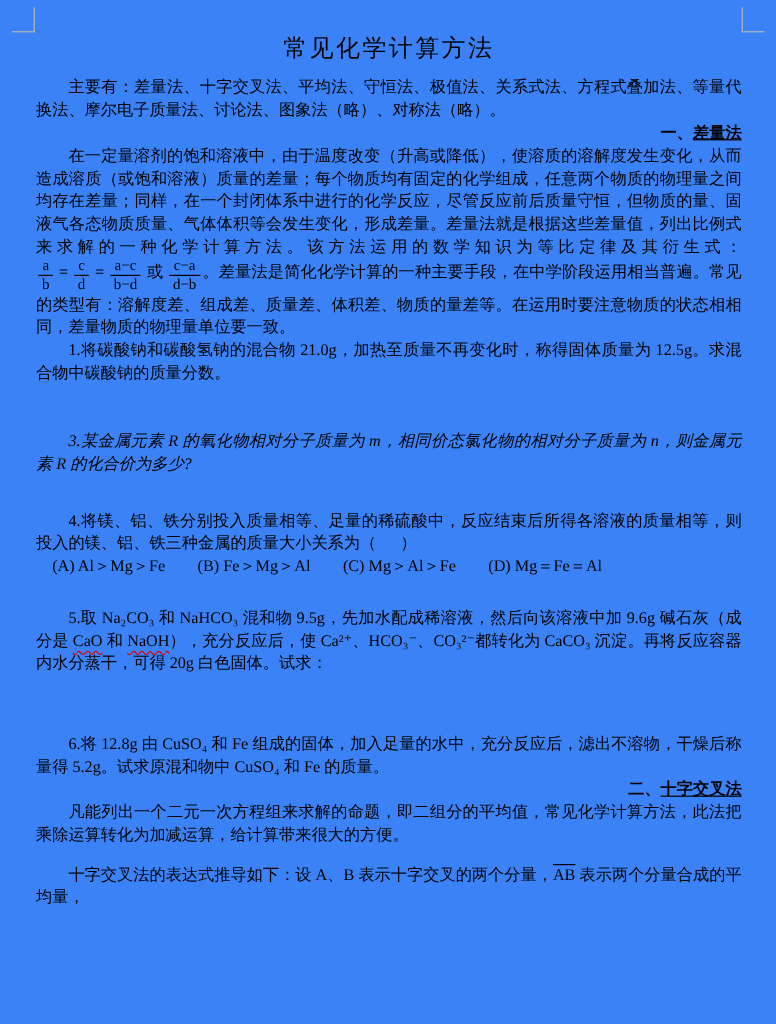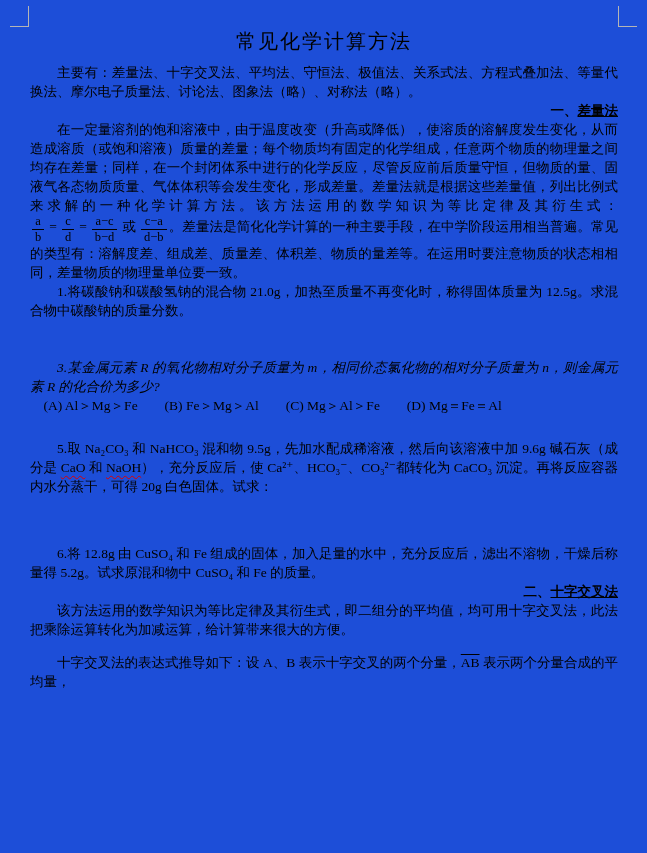--- a/index.html
+++ b/index.html
@@ -1,16 +1,16 @@
 <!DOCTYPE html>
 <html><head>
 <meta charset="utf-8">
 <style>
   html,body{margin:0;padding:0;background:#fff;}
-  .page{position:relative;width:647px;height:853px;background:#1d4ed8;overflow:hidden;
+  .page{position:relative;width:647px;height:853px;background:#3b82f6;overflow:hidden;
         font-family:"Liberation Serif","DejaVu Serif",serif;color:#000;}
   .content{position:absolute;left:30px;right:29px;top:28px;}
   h1.title{font-size:20px;font-weight:400;letter-spacing:2px;text-align:center;margin:0 0 9px 0;line-height:26px;}
   .para{font-size:13.5px;line-height:19px;margin:0;white-space:pre-wrap;text-align:justify;}
   .indent{text-indent:2em;}
   .sub-item{text-indent:1em;}
   h2.sec{font-size:13.5px;line-height:19px;margin:0;font-weight:700;text-align:right;}
   .uline{text-decoration:underline;}
   .wavy{text-decoration-line:underline;text-decoration-style:wavy;text-decoration-color:#e00000;
         text-decoration-thickness:1px;text-underline-offset:3px;}
@@ -51,26 +51,27 @@
 
     <h2 class="sec"><span>一、</span><span class="uline">差量法</span></h2>
 
     <p class="para indent"><span>在一定量溶剂的饱和溶液中，由于温度改变（升高或降低），使溶质的溶解度发生变化，从而造成溶质（或饱和溶液）质量的差量；每个物质均有固定的化学组成，任意两个物质的物理量之间均存在差量；同样，在一个封闭体系中进行的化学反应，尽管反应前后质量守恒，但物质的量、固液气各态物质质量、气体体积等会发生变化，形成差量。差量法就是根据这些差量值，列出比例式来求解的一种化学计算方法。该方法运用的数学知识为等比定律及其衍生式：</span><span class="fwrap"><span class="frac"><span class="fn">a</span><span class="fd">b</span></span><span class="op">=</span><span class="frac"><span class="fn">c</span><span class="fd">d</span></span><span class="op">=</span><span class="frac"><span class="fn">a−c</span><span class="fd">b−d</span></span><span class="op">或</span><span class="frac"><span class="fn">c−a</span><span class="fd">d−b</span></span></span><span>。差量法是简化化学计算的一种主要手段，在中学阶段运用相当普遍。常见的类型有：溶解度差、组成差、质量差、体积差、物质的量差等。在运用时要注意物质的状态相相同，差量物质的物理量单位要一致。</span></p>
 
     <p class="para indent">1.将碳酸钠和碳酸氢钠的混合物 21.0g，加热至质量不再变化时，称得固体质量为 12.5g。求混合物中碳酸钠的质量分数。</p>
 
 
     <p class="para indent gap-p3">3.某金属元素 R 的氧化物相对分子质量为 m，相同价态氯化物的相对分子质量为 n，则金属元素 R 的化合价为多少?</p>
 
+    <p class="para indent gap-p4">4.将镁、铝、铁分别投入质量相等、足量的稀硫酸中，反应结束后所得各溶液的质量相等，则投入的镁、铝、铁三种金属的质量大小关系为（      ）</p>
     <p class="para sub-item">(A) Al＞Mg＞Fe        (B) Fe＞Mg＞Al        (C) Mg＞Al＞Fe        (D) Mg＝Fe＝Al</p>
 
     <p class="para indent gap-p5"><span>5.取 Na₂CO₃ 和 NaHCO₃ 混和物 9.5g，先加水配成稀溶液，然后向该溶液中加 9.6g 碱石灰（成分是 </span><span class="wavy">CaO</span><span> 和 </span><span class="wavy">NaOH</span><span>），充分反应后，使 Ca²⁺、HCO₃⁻、CO₃²⁻都转化为 CaCO₃ 沉淀。再将反应容器内水分蒸干，可得 20g 白色固体。试求：</span></p>
 
     <p class="para indent gap-p6">6.将 12.8g 由 CuSO₄ 和 Fe 组成的固体，加入足量的水中，充分反应后，滤出不溶物，干燥后称量得 5.2g。试求原混和物中 CuSO₄ 和 Fe 的质量。</p>
 
     <h2 class="sec gap-h2"><span>二、</span><span class="uline">十字交叉法</span></h2>
 
-    <p class="para indent">该方法运用的数学知识为等比定律及其衍生式，即二组分的平均值，均可用十字交叉法，此法把乘除运算转化为加减运算，给计算带来很大的方便。</p>
+    <p class="para indent">凡能列出一个二元一次方程组来求解的命题，即二组分的平均值，常见化学计算方法，此法把乘除运算转化为加减运算，给计算带来很大的方便。</p>
 
     <p class="para indent gap-deriv"><span>十字交叉法的表达式推导如下：设 A、B 表示十字交叉的两个分量，</span><span class="overline">AB</span><span> 表示两个分量合成的平均量，</span></p>
 
   </div>
 </div>
 
 </body></html>

